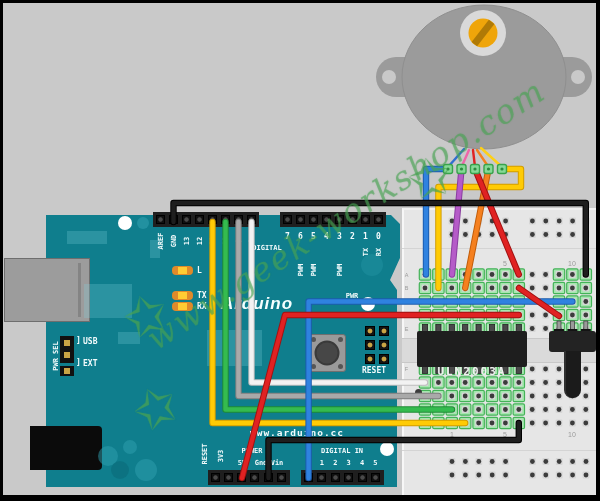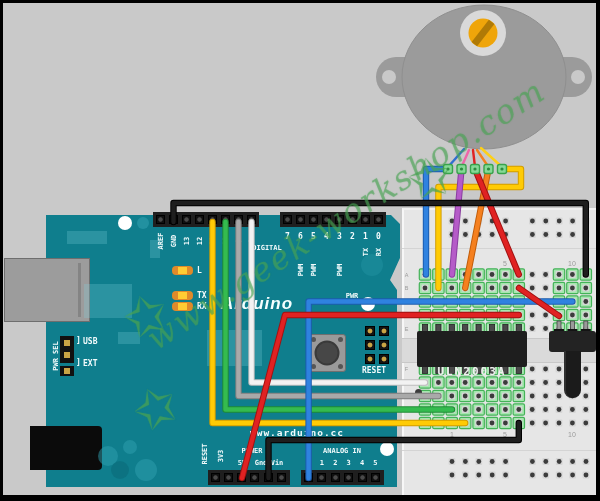--- a/index.html
+++ b/index.html
@@ -738,21 +738,21 @@
     <div class="abs lbl hlabel" style="left:352px;top:296px;">PWR</div>
     <div class="abs lbl hlabel" style="left:257px;top:304px;z-index:4" id="logo">Arduino</div>
     <div class="abs lbl hlabel big" style="left:374px;top:370px;">RESET</div>
     <div class="abs lbl hlabel" style="left:297px;top:432px;" id="url-lbl">www.arduino.cc</div>
     <div class="abs lbl vlabel" style="left:205px;top:454px;">RESET</div>
     <div class="abs lbl vlabel" style="left:221px;top:456px;">3V3</div>
     <div class="abs lbl hlabel" style="left:252px;top:451px;">POWER</div>
     <div class="abs lbl hlabel" style="left:242px;top:463px;">5V</div>
     <div class="abs lbl hlabel" style="left:261px;top:463px;">Gnd</div>
     <div class="abs lbl hlabel" style="left:277px;top:463px;">Vin</div>
-    <div class="abs lbl hlabel" style="left:342px;top:451px;">ANALOG IN</div>
+    <div class="abs lbl hlabel" style="left:342px;top:451px;">DIGITAL IN</div>
     <div class="abs lbl hlabel" style="left:308.6px;top:463px;">0</div>
     <div class="abs lbl hlabel" style="left:321.95000000000005px;top:463px;">1</div>
     <div class="abs lbl hlabel" style="left:335.3px;top:463px;">2</div>
     <div class="abs lbl hlabel" style="left:348.65000000000003px;top:463px;">3</div>
     <div class="abs lbl hlabel" style="left:362px;top:463px;">4</div>
     <div class="abs lbl hlabel" style="left:375.35px;top:463px;">5</div>
     <div class="abs lbl vlabel" style="left:56px;top:356px;">PWR SEL</div>
     <div class="abs lbl llabel big" style="left:76px;top:340px;">]</div>
     <div class="abs lbl llabel big" style="left:83px;top:341px;">USB</div>
     <div class="abs lbl llabel big" style="left:76px;top:362px;">]</div>

